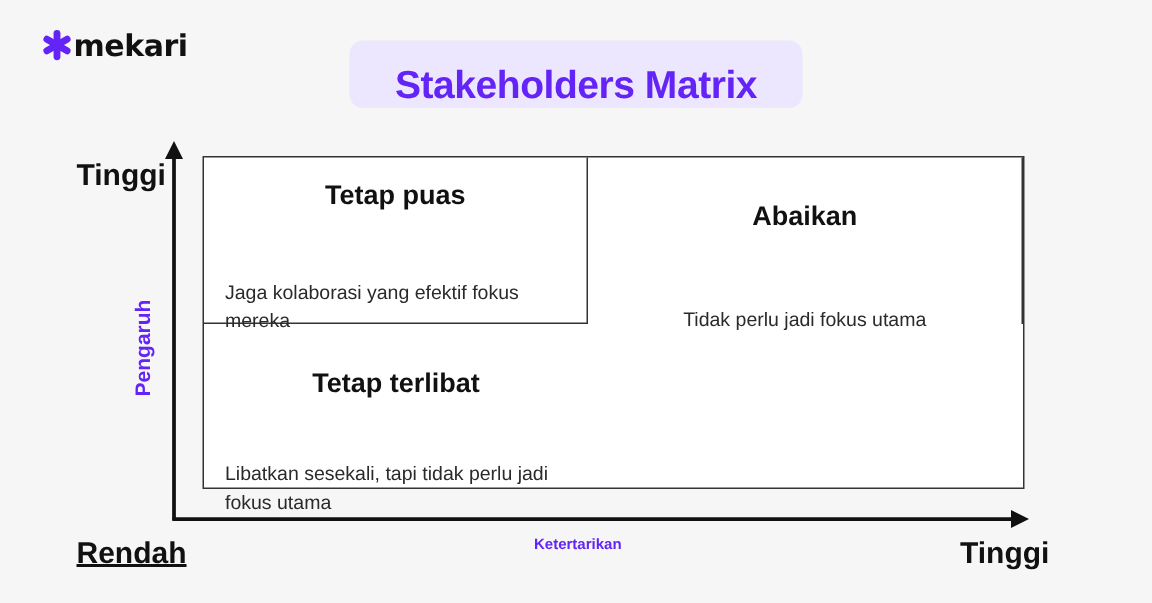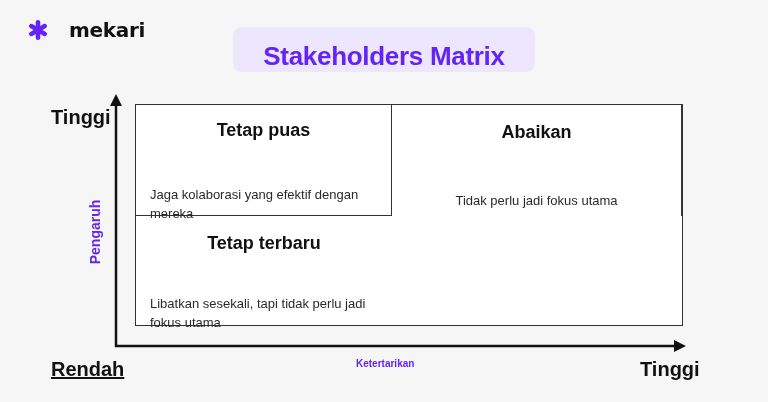--- a/index.html
+++ b/index.html
@@ -5,21 +5,21 @@
     html, body { margin: 0; padding: 0; }
     body {
       width: 768px; height: 402px; overflow: hidden;
       background: #f6f6f6;
       font-family: "Liberation Sans", "DejaVu Sans", sans-serif;
       position: relative;
       color: #111;
     }
     .logo {
       position: absolute; left: 27px; top: 19px;
-      display: flex; align-items: center; gap: 20px;
+      display: flex; align-items: center; gap: 0;
     }
     .logo-mark { width: 22px; height: 22px; display: block; }
     .logo-text {
       font-family: "DejaVu Sans", sans-serif;
       font-weight: bold; font-size: 20px; color: #111; letter-spacing: -0.3px;
       line-height: 22px;
     }
     .title-pill {
       position: absolute; left: 233px; top: 27px;
       width: 302px; height: 45px;
@@ -53,21 +53,21 @@
     .cell.tr { border-bottom: 1.5px solid #333; }
     .cell.bl { border-right: 1.5px solid #333; }
     .cell-title {
       font-weight: bold; font-size: 18px; color: #111;
       margin-top: 14px; line-height: 22px;
     }
     .cell-desc {
       font-size: 13px; color: #2a2a2a; line-height: 19px;
       margin-top: 24px;
     }
-    .cell.bl .cell-title, .cell.br .cell-title { margin-top: 16px; }
+    .cell.bl .cell-title, .cell.br .cell-title { margin-top: 28px; }
     .cell.bl .cell-desc { margin-top: 28px; }
     .cell.br .cell-desc { margin-top: 20px; }
     .lbl {
       position: absolute; font-weight: bold; font-size: 20px; color: #111;
     }
     .lbl-y-high { left: 51px; top: 106px; }
     .lbl-x-low { left: 51px; top: 358px; text-decoration: underline; }
     .lbl-x-high { left: 640px; top: 358px; }
     .lbl-x-axis {
       position: absolute; left: 356px; top: 358px;
@@ -111,23 +111,23 @@
 
 <div class="lbl lbl-y-high">Tinggi</div>
 <div class="lbl-y-axis">Pengaruh</div>
 <div class="lbl lbl-x-low">Rendah</div>
 <div class="lbl-x-axis">Ketertarikan</div>
 <div class="lbl lbl-x-high">Tinggi</div>
 
 <div class="matrix">
   <div class="cell tl">
     <div class="cell-title">Tetap puas</div>
-    <div class="cell-desc">Jaga kolaborasi yang efektif dengan mereka</div>
+    <div class="cell-desc">Jaga kolaborasi yang efektif fokus mereka</div>
   </div>
   <div class="cell bl">
     <div class="cell-title">Abaikan</div>
     <div class="cell-desc">Tidak perlu jadi fokus utama</div>
   </div>
   <div class="cell br">
-    <div class="cell-title">Tetap terbaru</div>
+    <div class="cell-title">Tetap terlibat</div>
     <div class="cell-desc">Libatkan sesekali, tapi tidak perlu jadi fokus utama</div>
   </div>
 </div>
 
 </body></html>

